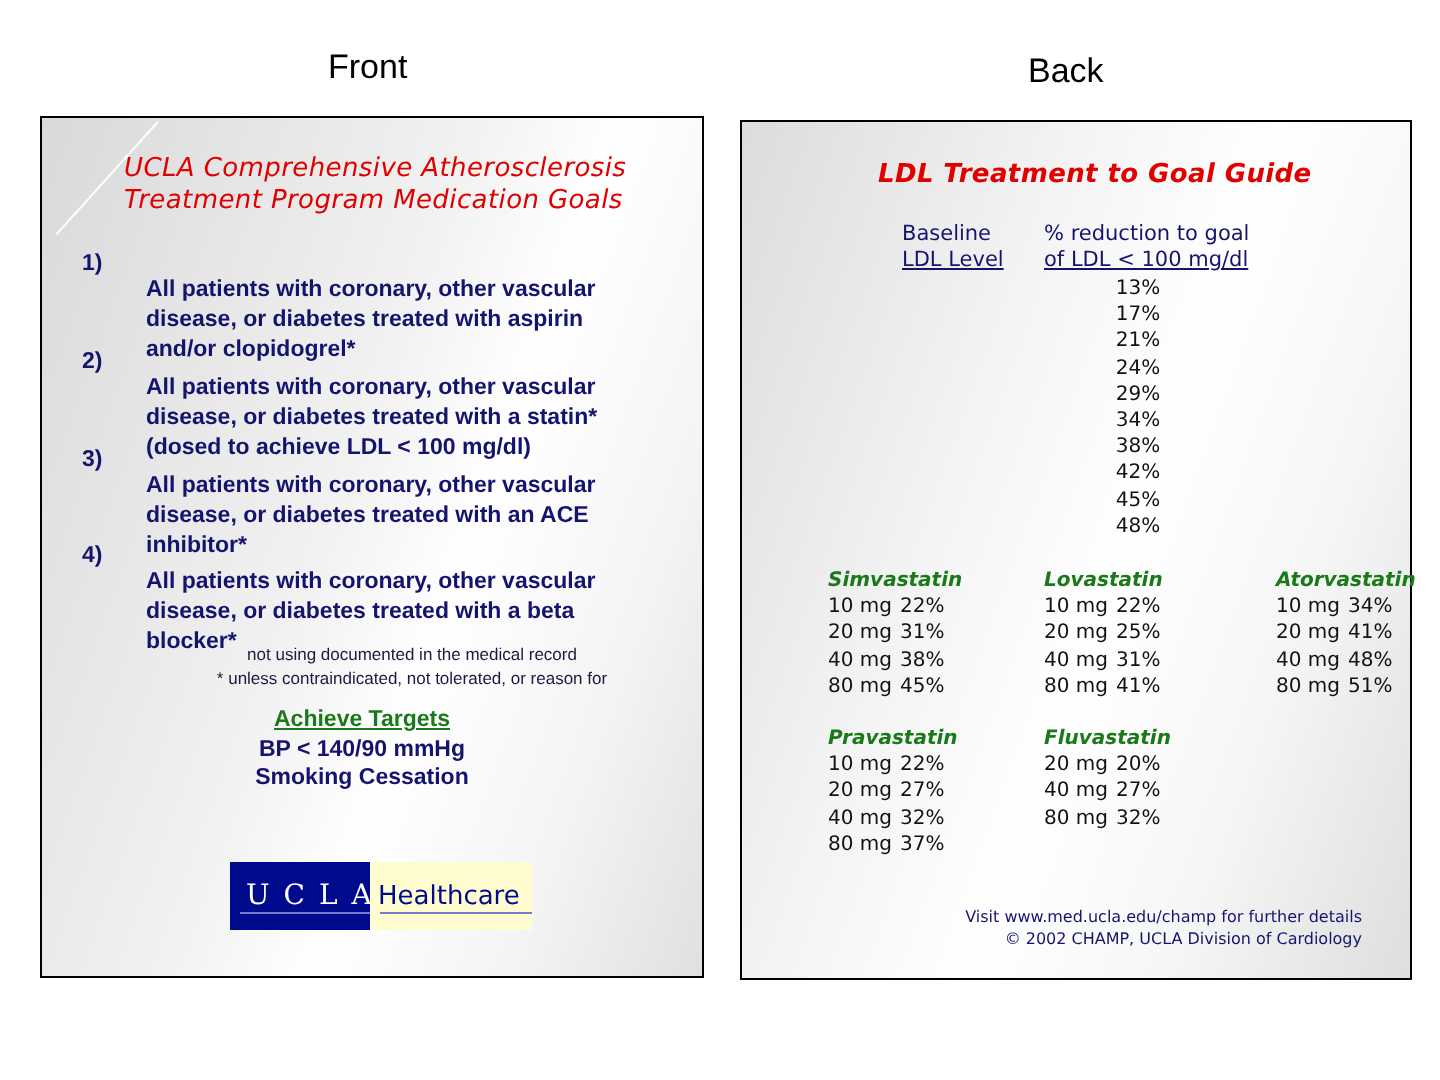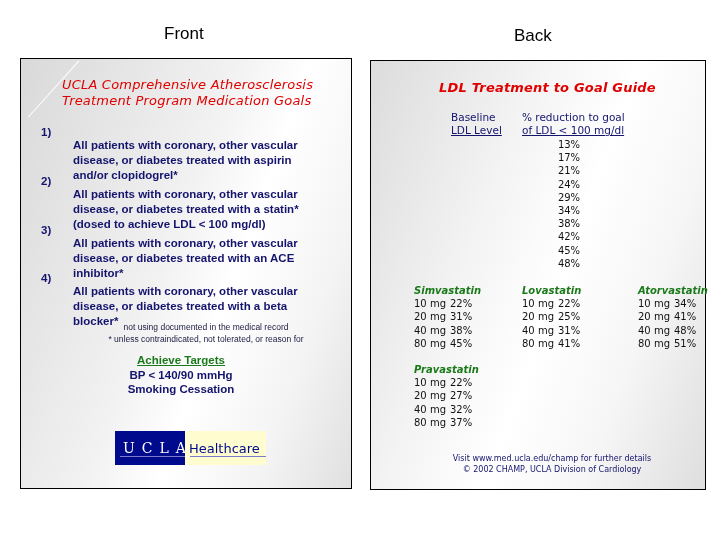--- a/index.html
+++ b/index.html
@@ -44,21 +44,21 @@
   .th .u { text-decoration: underline; }
 
   .col { position: absolute; font-size: 10px; line-height: 13.2px; color: #111; font-family: "DejaVu Sans", sans-serif; }
   .col div { white-space: nowrap; }
 
   .drug { position: absolute; font-family: "DejaVu Sans", sans-serif; font-size: 10px; line-height: 13.2px; color: #111; }
   .drug .dname { color: #1a7a1a; font-weight: bold; font-style: italic; font-size: 10px; }
   .drug .row { white-space: nowrap; }
   .drug .row span:first-child { display: inline-block; width: 36px; }
 
-  .back-footer { position: absolute; left: 41px; top: 392px; width: 280px; text-align: center; color: #14146e; font-size: 8px; line-height: 11px; font-family: "DejaVu Sans", sans-serif; }
+  .back-footer { position: absolute; left: 30px; top: 392px; width: 280px; text-align: right; color: #14146e; font-size: 8px; line-height: 11px; font-family: "DejaVu Sans", sans-serif; }
 </style>
 </head>
 <body>
 
 <div id="front-label" class="side-label">Front</div>
 <div id="back-label" class="side-label">Back</div>
 
 <div id="front-panel" class="panel">
   <div class="diag"></div>
   <div class="front-title">
@@ -146,18 +146,24 @@
     <div class="row"><span>40 mg</span><span>48%</span></div>
     <div class="row"><span>80 mg</span><span>51%</span></div>
   </div>
   <div class="drug" style="left:43px; top:302px;">
     <div class="dname">Pravastatin</div>
     <div class="row"><span>10 mg</span><span>22%</span></div>
     <div class="row"><span>20 mg</span><span>27%</span></div>
     <div class="row"><span>40 mg</span><span>32%</span></div>
     <div class="row"><span>80 mg</span><span>37%</span></div>
   </div>
+  <div class="drug" style="left:151px; top:302px;">
+    <div class="dname">Fluvastatin</div>
+    <div class="row"><span>20 mg</span><span>20%</span></div>
+    <div class="row"><span>40 mg</span><span>27%</span></div>
+    <div class="row"><span>80 mg</span><span>32%</span></div>
+  </div>
 
   <div class="back-footer">
     <div>Visit www.med.ucla.edu/champ for further details</div>
     <div>© 2002 CHAMP, UCLA Division of Cardiology</div>
   </div>
 </div>
 
 </body></html>

